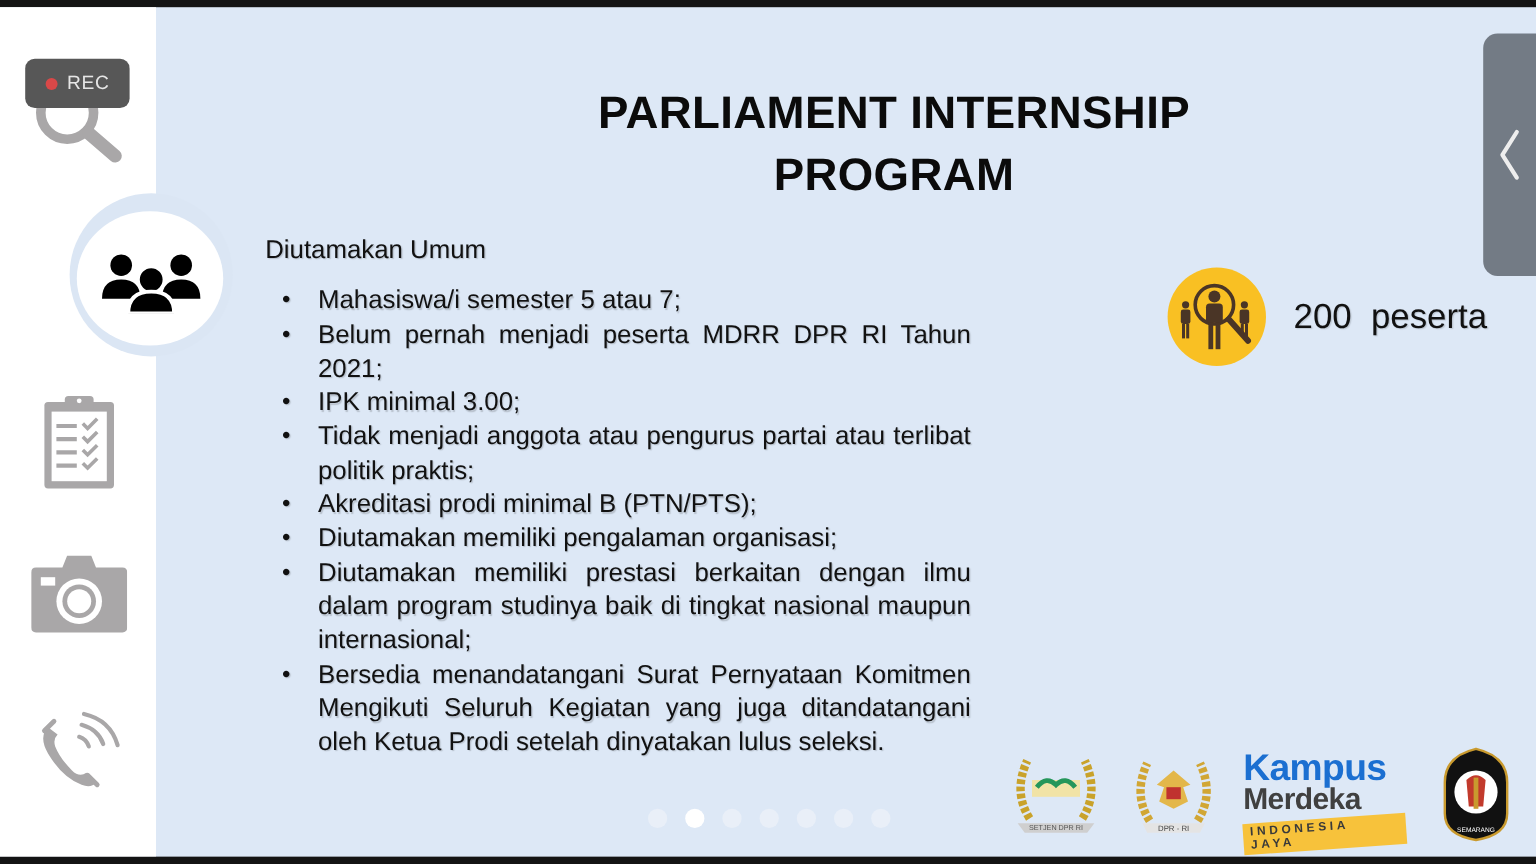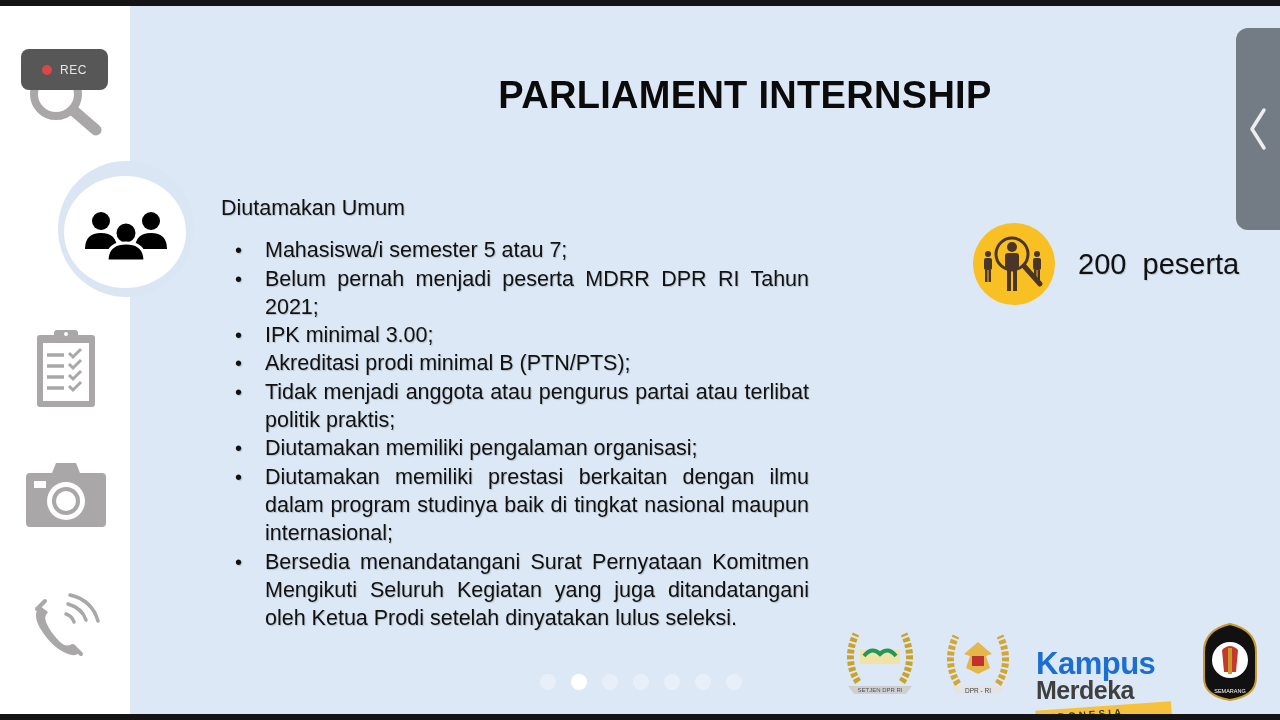--- a/index.html
+++ b/index.html
@@ -23,21 +23,21 @@
       border-radius: 50%; background: #dbe6f4;
     }
     .active-circle {
       position: absolute; left: 64px; top: 170px; width: 122px; height: 112px;
       border-radius: 50%; background: #ffffff;
     }
     .rec-badge {
       position: absolute; left: 21px; top: 43px; width: 87px; height: 41px;
       background: #575757; border-radius: 8px;
       display: flex; align-items: center; justify-content: center; gap: 8px;
-      color: #e6e6e6; font-size: 12px; letter-spacing: 0.5px;
+      color: #e6e6e6; font-size: 16px; letter-spacing: 0.5px;
     }
     .rec-dot { width: 10px; height: 10px; border-radius: 50%; background: #d94848; }
     .title {
       position: absolute; left: 440px; top: 48px; width: 610px;
       text-align: center; font-weight: bold; font-size: 38px; line-height: 51px;
       color: #0b0b0b; letter-spacing: 0.3px; margin-top: 16px;
     }
     .req {
       position: absolute; left: 221px; top: 188px; width: 602px;
       color: #111; font-size: 21.5px; line-height: 28.3px;
@@ -126,30 +126,31 @@
     </svg>
   </div>
 
   <div class="rec-badge">
     <span class="rec-dot"></span>
     <span>REC</span>
   </div>
 
   <div class="title">
     <div>PARLIAMENT INTERNSHIP</div>
+    <div>PROGRAM</div>
   </div>
 
   <div class="req">
     <p class="req-heading">Diutamakan Umum</p>
     <ul>
       <li>Mahasiswa/i semester 5 atau 7;</li>
       <li>Belum pernah menjadi peserta MDRR DPR RI Tahun 2021;</li>
       <li>IPK minimal 3.00;</li>
+      <li>Tidak menjadi anggota atau pengurus partai atau terlibat politik praktis;</li>
       <li>Akreditasi prodi minimal B (PTN/PTS);</li>
-      <li>Tidak menjadi anggota atau pengurus partai atau terlibat politik praktis;</li>
       <li>Diutamakan memiliki pengalaman organisasi;</li>
       <li>Diutamakan memiliki prestasi berkaitan dengan ilmu dalam program studinya baik di tingkat nasional maupun internasional;</li>
       <li>Bersedia menandatangani Surat Pernyataan Komitmen Mengikuti Seluruh Kegiatan yang juga ditandatangani oleh Ketua Prodi setelah dinyatakan lulus seleksi.</li>
     </ul>
   </div>
 
   <div class="stat" style="left:972px;top:216px">
     <svg width="84" height="84" viewBox="0 0 84 84">
       <circle cx="42" cy="42" r="41" fill="#f9c023"></circle>
       <circle cx="40" cy="32" r="16" fill="none" stroke="#4a3526" stroke-width="3"></circle>
@@ -198,21 +199,21 @@
     </svg>
     <svg class="logo" style="left:104px;top:6px" width="72" height="74" viewBox="0 0 72 74">
       <path d="M16 58 Q2 36 14 10" fill="none" stroke="#d1a634" stroke-width="7" stroke-dasharray="4 2"></path>
       <path d="M56 58 Q70 36 58 10" fill="none" stroke="#d1a634" stroke-width="7" stroke-dasharray="4 2"></path>
       <path d="M36 16 L50 28 L44 30 L48 42 L36 48 L24 42 L28 30 L22 28 Z" fill="#e3b74a"></path>
       <rect x="30" y="30" width="12" height="10" fill="#c0322f"></rect>
       <path d="M10 60 L62 60 L58 68 L14 68 Z" fill="#e4e4e4"></path>
       <text x="36" y="66.5" text-anchor="middle" font-size="6.5" fill="#444" font-family="Liberation Sans, sans-serif">DPR - RI</text>
     </svg>
     <div class="logo" style="left:198px;top:6px;width:146px;height:76px;">
-      <div style="font-weight:bold;font-size:31px;line-height:27px;color:#1b6fd1;letter-spacing:-0.5px;margin-top:24px;">Kampus</div>
+      <div style="font-weight:bold;font-size:31px;line-height:27px;color:#1b6fd1;letter-spacing:-0.5px;">Kampus</div>
       <div style="font-weight:bold;font-size:25px;line-height:27px;color:#404040;letter-spacing:-0.5px;">Merdeka</div>
       <div style="margin-top:2px;background:#f7c23b;color:#3a3a3a;font-size:10px;font-weight:bold;letter-spacing:3px;padding:2px 6px;width:124px;transform:rotate(-4deg);">INDONESIA JAYA</div>
     </div>
     <svg class="logo" style="left:362px;top:2px" width="60" height="80" viewBox="0 0 60 80">
       <path d="M30 2 Q56 8 56 30 L56 56 Q56 74 30 78 Q4 74 4 56 L4 30 Q4 8 30 2 Z" fill="#111" stroke="#c99a2e" stroke-width="2"></path>
       <circle cx="30" cy="38" r="18" fill="#fff"></circle>
       <path d="M22 28 Q30 20 38 28 L36 50 L24 50 Z" fill="#c23a2c"></path>
       <rect x="28" y="26" width="4" height="26" fill="#c99a2e"></rect>
       <text x="30" y="71" text-anchor="middle" font-size="5.5" fill="#fff" font-family="Liberation Sans, sans-serif">SEMARANG</text>
     </svg>

